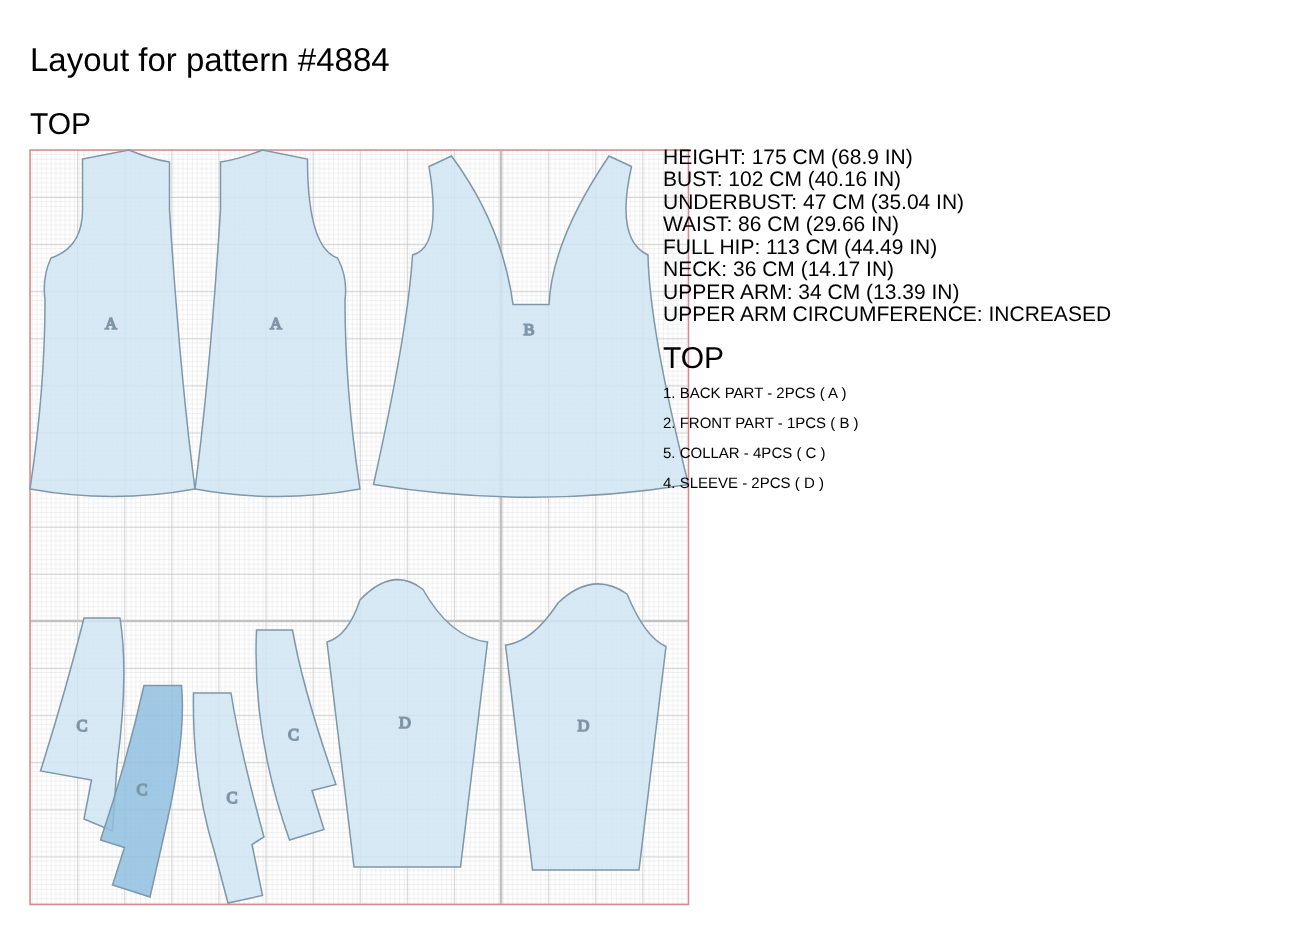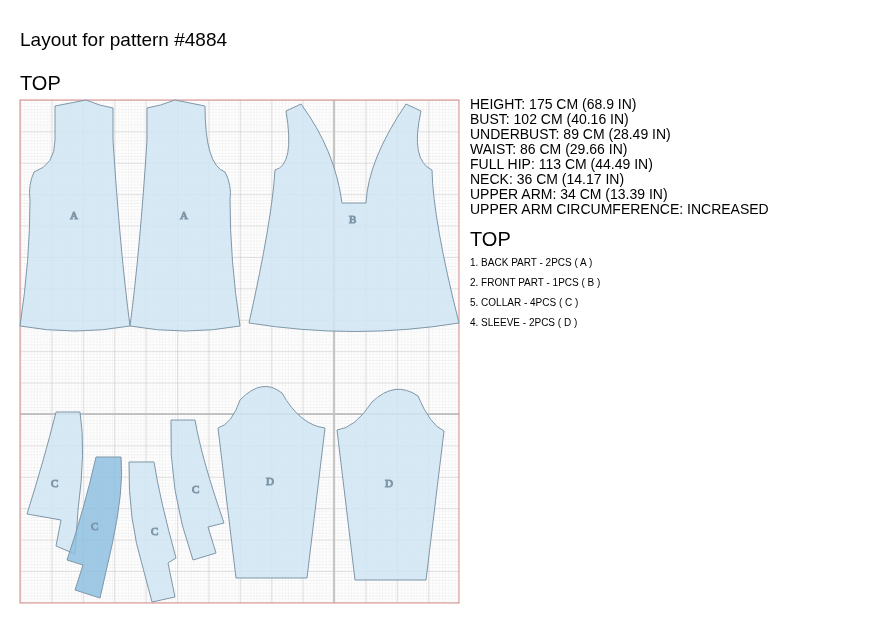--- a/index.html
+++ b/index.html
@@ -1,21 +1,21 @@
 <!DOCTYPE html>
 <html><head>
 <meta charset="utf-8">
 <style>
   html, body { margin: 0; padding: 0; background: #ffffff; }
   body { width: 873px; height: 624px; position: relative; overflow: hidden;
          font-family: "Liberation Sans", sans-serif; color: #000; }
-  .title { position: absolute; left: 20px; top: 22px; font-size: 19px; line-height: 36px; margin: 0; font-weight: normal; }
+  .title { position: absolute; left: 20px; top: 22px; font-size: 22px; line-height: 36px; margin: 0; font-weight: normal; }
   .section-label { position: absolute; left: 20px; top: 71px; font-size: 20px; line-height: 24px; }
   .layout { position: absolute; left: 0; top: 0; }
-  .info { position: absolute; left: 470px; top: 97px; width: 400px; }
+  .info { position: absolute; left: 442px; top: 97px; width: 400px; }
   .meas { font-size: 14px; line-height: 15px; margin: 0; padding: 0; list-style: none; }
   .meas li { white-space: nowrap; }
   .garment { font-size: 20px; line-height: 24px; margin-top: 10px; }
   .fabric { font-size: 14px; line-height: 18px; margin-top: 1px; white-space: nowrap; }
   .parts { list-style: none; margin: 2px 0 0 0; padding: 0; font-size: 10px; line-height: 20px; }
   .parts li { white-space: nowrap; }
   svg text { font-family: "Liberation Serif", serif; font-size: 11px; fill: #3a4a5a; }
 </style>
 </head>
 <body>
@@ -84,21 +84,21 @@
       <path d="M337 430 Q355 428 372 402 Q395 380 418 396 Q430 425 444 431 L426 580 L355 580 Z"></path>
       <text x="385" y="487">D</text>
     </g>
   </g>
 </svg>
 
 <div class="info">
   <ul class="meas">
     <li>HEIGHT: 175 CM (68.9 IN)</li>
     <li>BUST: 102 CM (40.16 IN)</li>
-    <li>UNDERBUST: 89 CM (28.49 IN)</li>
+    <li>UNDERBUST: 47 CM (35.04 IN)</li>
     <li>WAIST: 86 CM (29.66 IN)</li>
     <li>FULL HIP: 113 CM (44.49 IN)</li>
     <li>NECK: 36 CM (14.17 IN)</li>
     <li>UPPER ARM: 34 CM (13.39 IN)</li>
     <li>UPPER ARM CIRCUMFERENCE: INCREASED</li>
   </ul>
   <div class="garment">TOP</div>
   <ul class="parts">
     <li>1. BACK PART - 2PCS ( A )</li>
     <li>2. FRONT PART - 1PCS ( B )</li>

